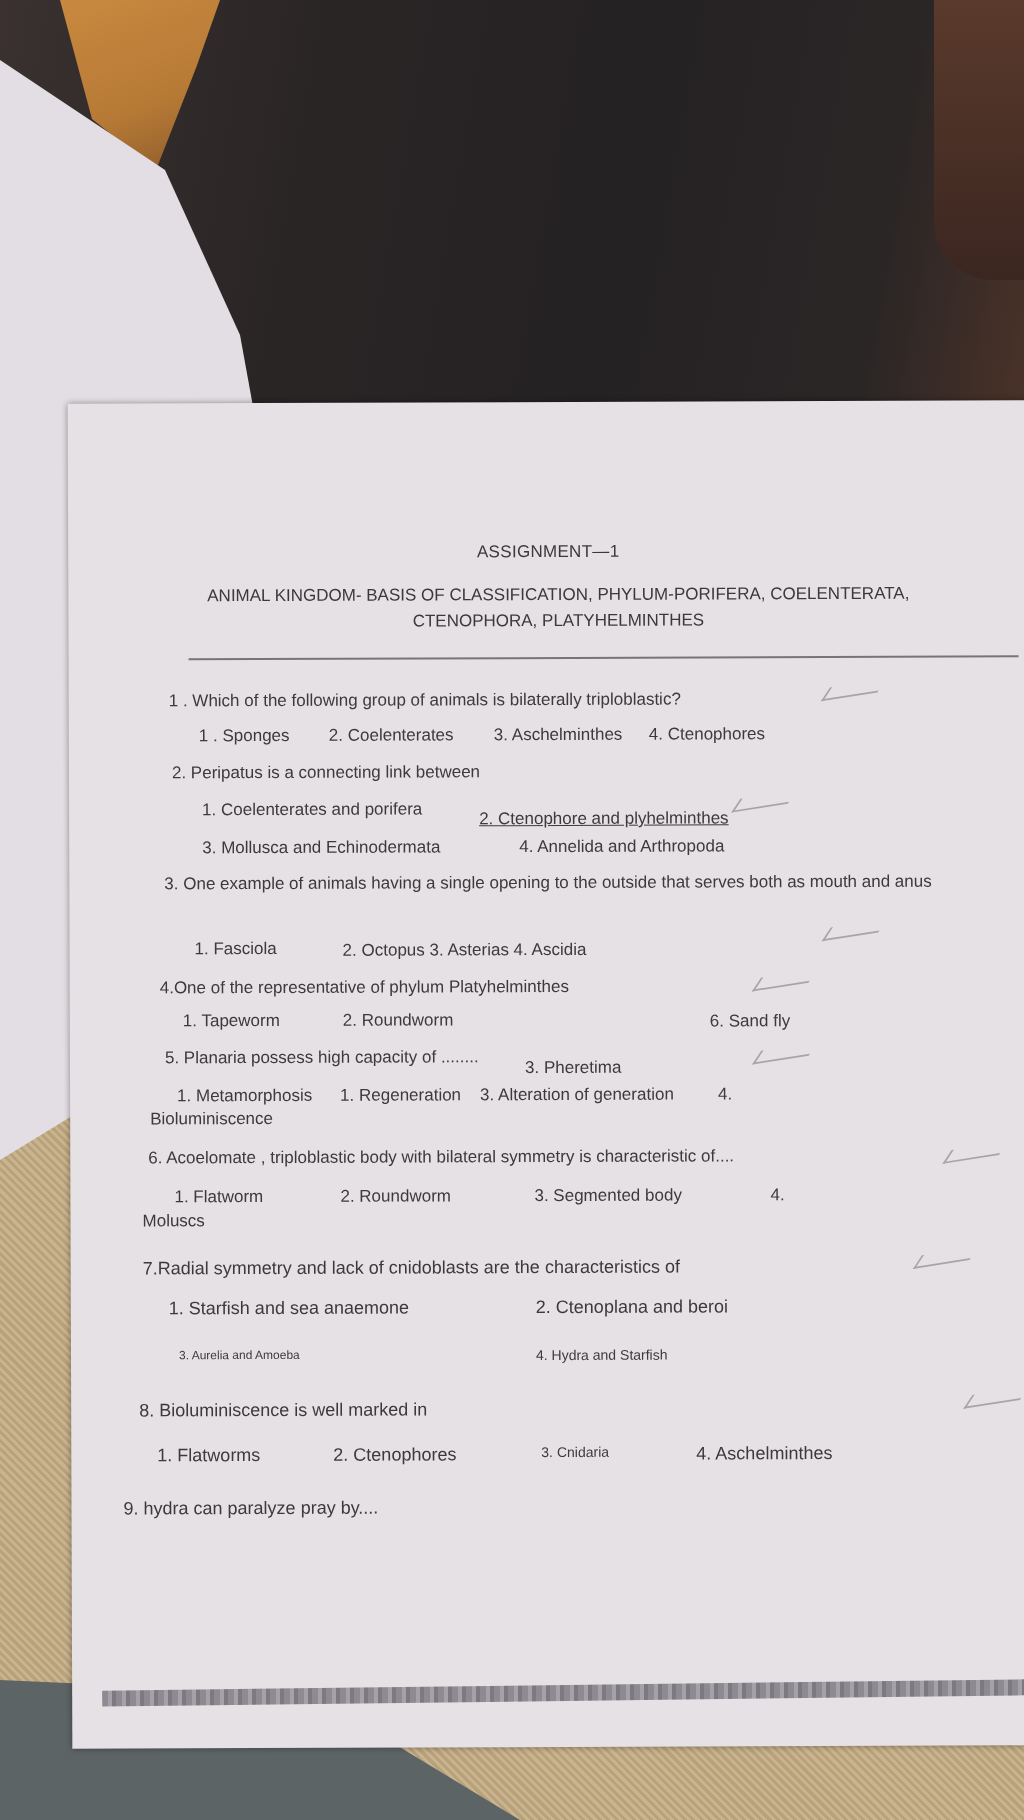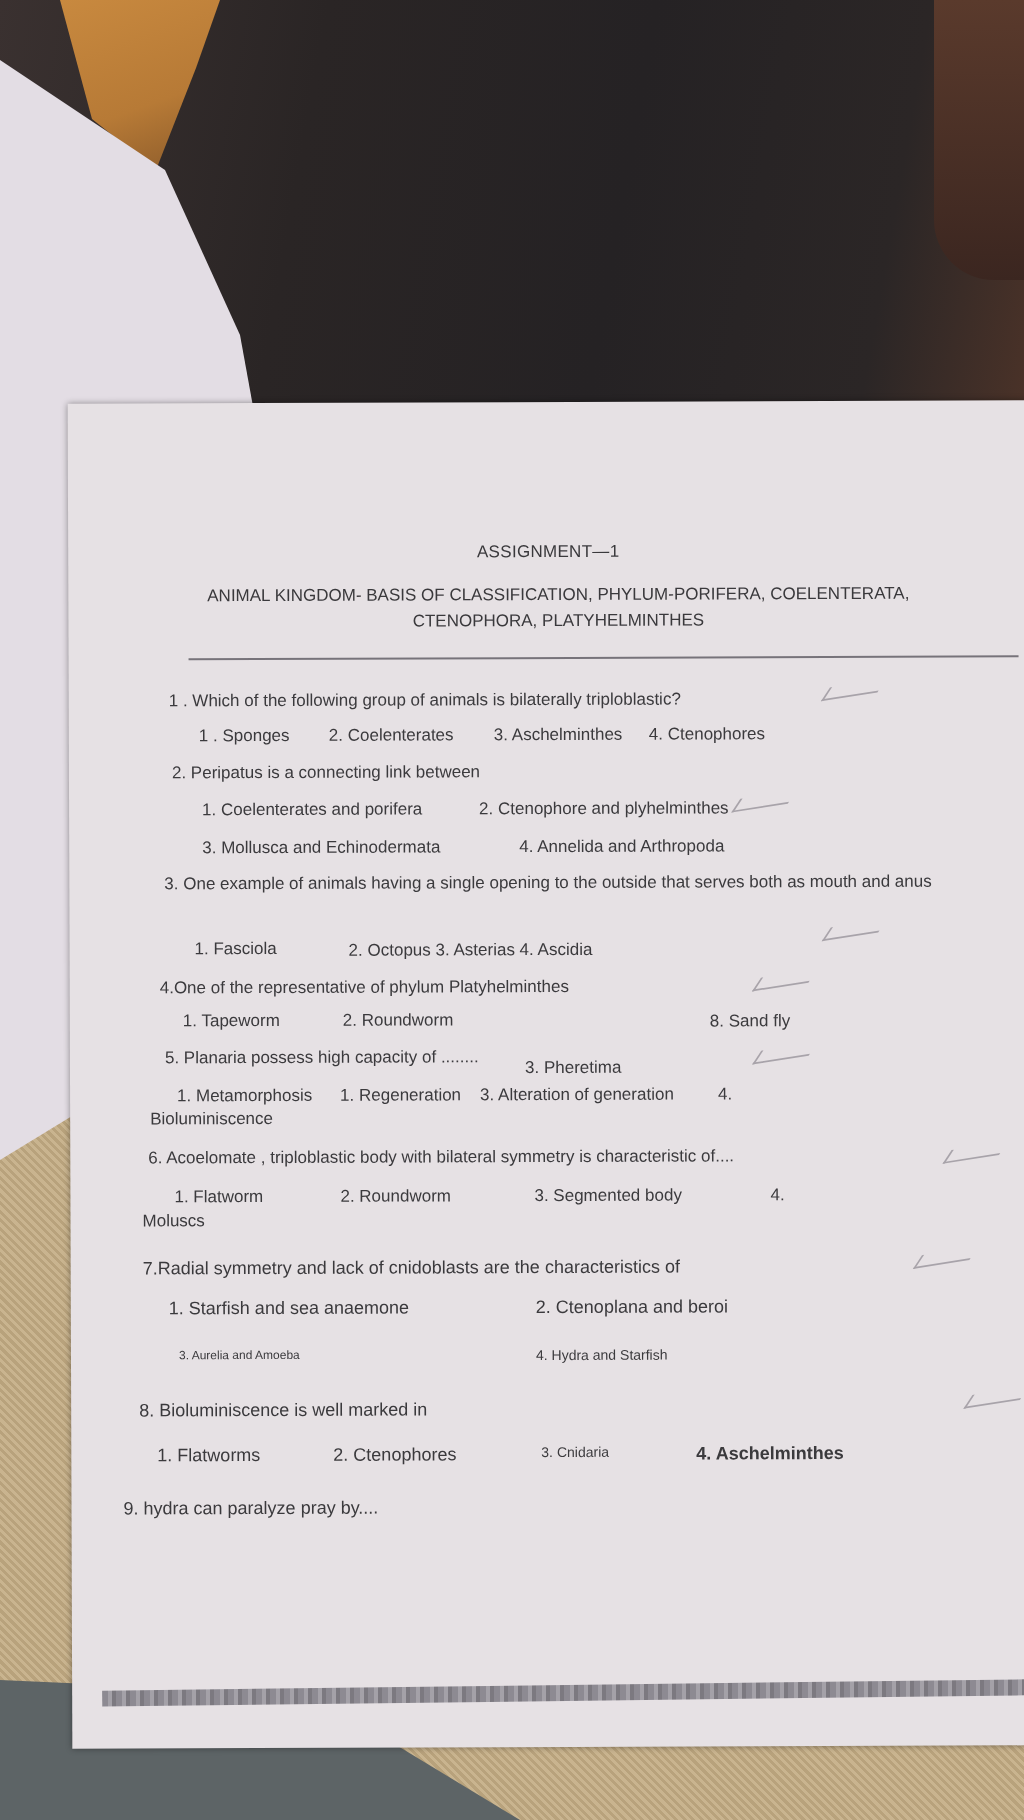--- a/index.html
+++ b/index.html
@@ -90,36 +90,36 @@
 
     <div class="q" style="top:288px;left:100px;">1 . Which of the following group of animals is bilaterally triploblastic?</div>
     <div class="tick" style="top:282px;left:760px;"></div>
     <div class="opt" style="top:323px;left:130px;">1 . Sponges</div>
     <div class="opt" style="top:323px;left:260px;">2. Coelenterates</div>
     <div class="opt" style="top:323px;left:425px;">3. Aschelminthes</div>
     <div class="opt" style="top:323px;left:580px;">4. Ctenophores</div>
 
     <div class="q" style="top:360px;left:103px;">2. Peripatus is a connecting link between</div>
     <div class="opt" style="top:397px;left:133px;">1. Coelenterates and porifera</div>
-    <div class="opt" style="top:397px;left:410px;">2. Ctenophore and plyhelminthes</div>
+    <div class="opt" style="top:407px;left:410px;text-decoration:underline;">2. Ctenophore and plyhelminthes</div>
     <div class="opt" style="top:435px;left:133px;">3. Mollusca and Echinodermata</div>
     <div class="opt" style="top:435px;left:450px;">4. Annelida and Arthropoda</div>
 
     <div class="q wrap" style="top:470px;left:95px;width:780px;">3. One example of animals having a single opening to the outside that serves both as mouth  and anus</div>
     <div class="tick" style="top:393px;left:670px;"></div>
     <div class="opt" style="top:536px;left:125px;">1. Fasciola</div>
-    <div class="opt" style="top:538px;left:279px;">2. Octopus 3. Asterias 4. Ascidia</div>
+    <div class="opt" style="top:538px;left:273px;">2. Octopus 3. Asterias 4. Ascidia</div>
     <div class="tick" style="top:522px;left:760px;"></div>
 
     <div class="q" style="top:575px;left:90px;">4.One of the representative of phylum Platyhelminthes</div>
     <div class="tick" style="top:572px;left:690px;"></div>
     <div class="opt" style="top:608px;left:113px;">1. Tapeworm</div>
     <div class="opt" style="top:608px;left:273px;">2. Roundworm</div>
     <div class="opt" style="top:608px;left:455px;margin-top:48px;">3. Pheretima</div>
-    <div class="opt" style="top:610px;left:640px;">8. Sand fly</div>
+    <div class="opt" style="top:610px;left:640px;">6. Sand fly</div>
 
     <div class="q" style="top:645px;left:95px;">5. Planaria possess  high  capacity of ........</div>
     <div class="tick" style="top:645px;left:690px;"></div>
     <div class="opt" style="top:683px;left:107px;">1. Metamorphosis</div>
     <div class="opt" style="top:683px;left:270px;">1. Regeneration</div>
     <div class="opt" style="top:683px;left:410px;">3. Alteration of generation</div>
     <div class="opt" style="top:683px;left:648px;">4.</div>
     <div class="opt" style="top:706px;left:80px;">Bioluminiscence</div>
 
     <div class="q" style="top:745px;left:78px;">6. Acoelomate , triploblastic body with bilateral symmetry is characteristic of....</div>
@@ -135,19 +135,19 @@
     <div class="opt" style="top:895px;left:98px;font-size:18px;">1. Starfish and sea anaemone</div>
     <div class="opt" style="top:895px;left:465px;font-size:18px;">2. Ctenoplana and beroi</div>
     <div class="opt" style="top:945px;left:108px;font-size:12px;">3. Aurelia and Amoeba</div>
     <div class="opt" style="top:945px;left:465px;font-size:14px;">4. Hydra and Starfish</div>
 
     <div class="q" style="top:997px;left:68px;font-size:18px;">8. Bioluminiscence is well marked in</div>
     <div class="tick" style="top:990px;left:900px;"></div>
     <div class="opt" style="top:1042px;left:86px;font-size:18px;">1. Flatworms</div>
     <div class="opt" style="top:1042px;left:262px;font-size:18px;">2. Ctenophores</div>
     <div class="opt" style="top:1042px;left:470px;font-size:14px;">3. Cnidaria</div>
-    <div class="opt" style="top:1042px;left:625px;font-size:18px;font-weight:bold;">4. Aschelminthes</div>
+    <div class="opt" style="top:1042px;left:625px;font-size:18px;">4. Aschelminthes</div>
 
     <div class="q" style="top:1095px;left:52px;font-size:18px;">9. hydra can paralyze pray by....</div>
 
     <div class="strip"></div>
   </div>
 </div>
 
 </body></html>

